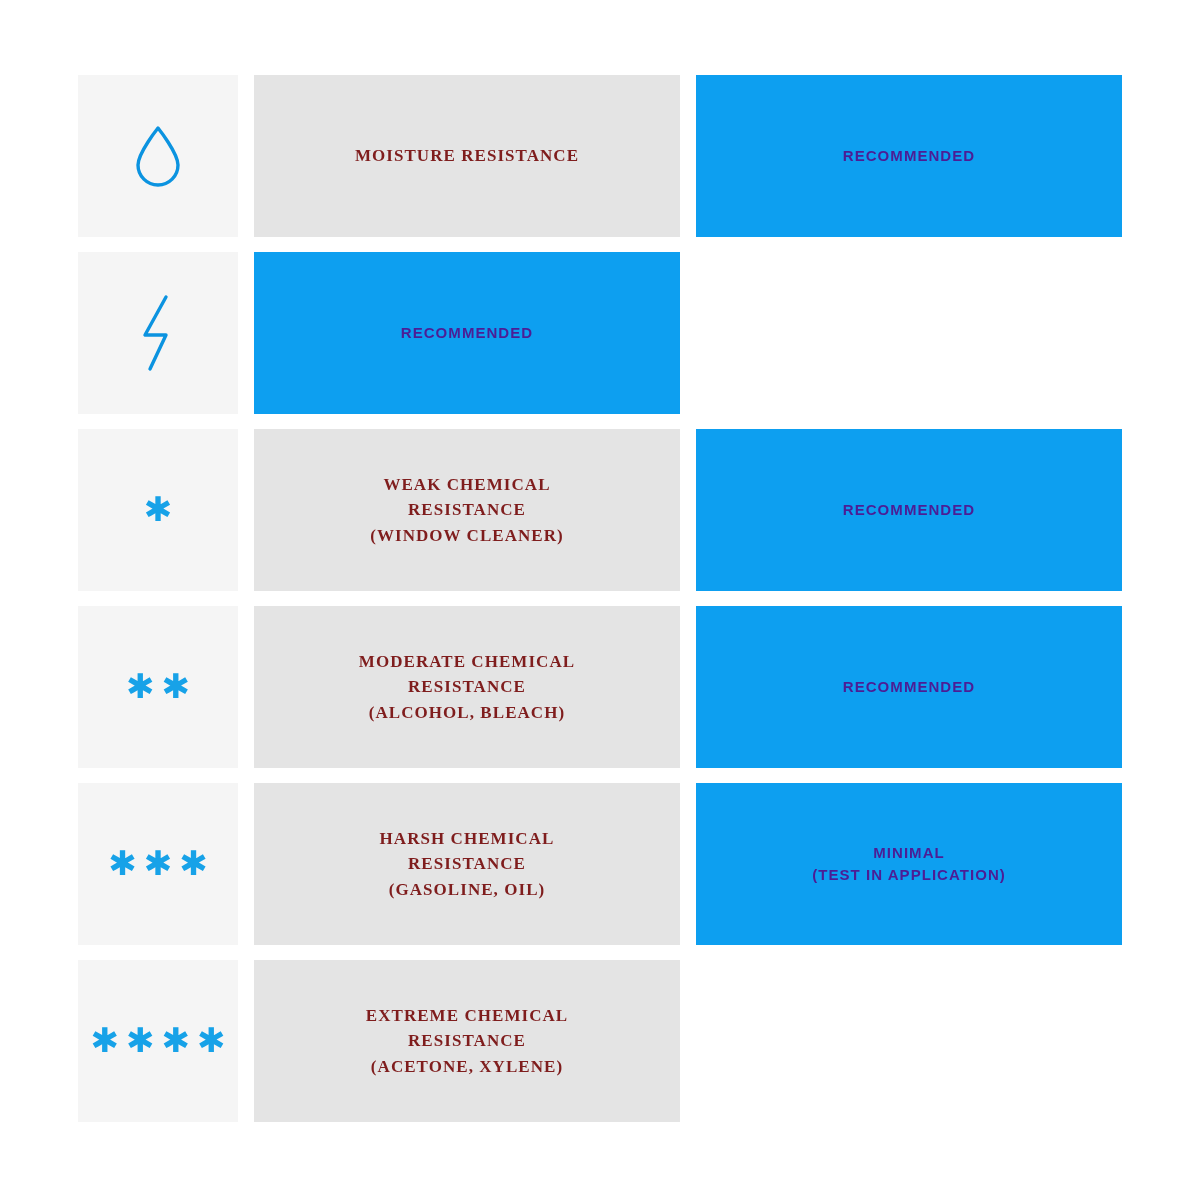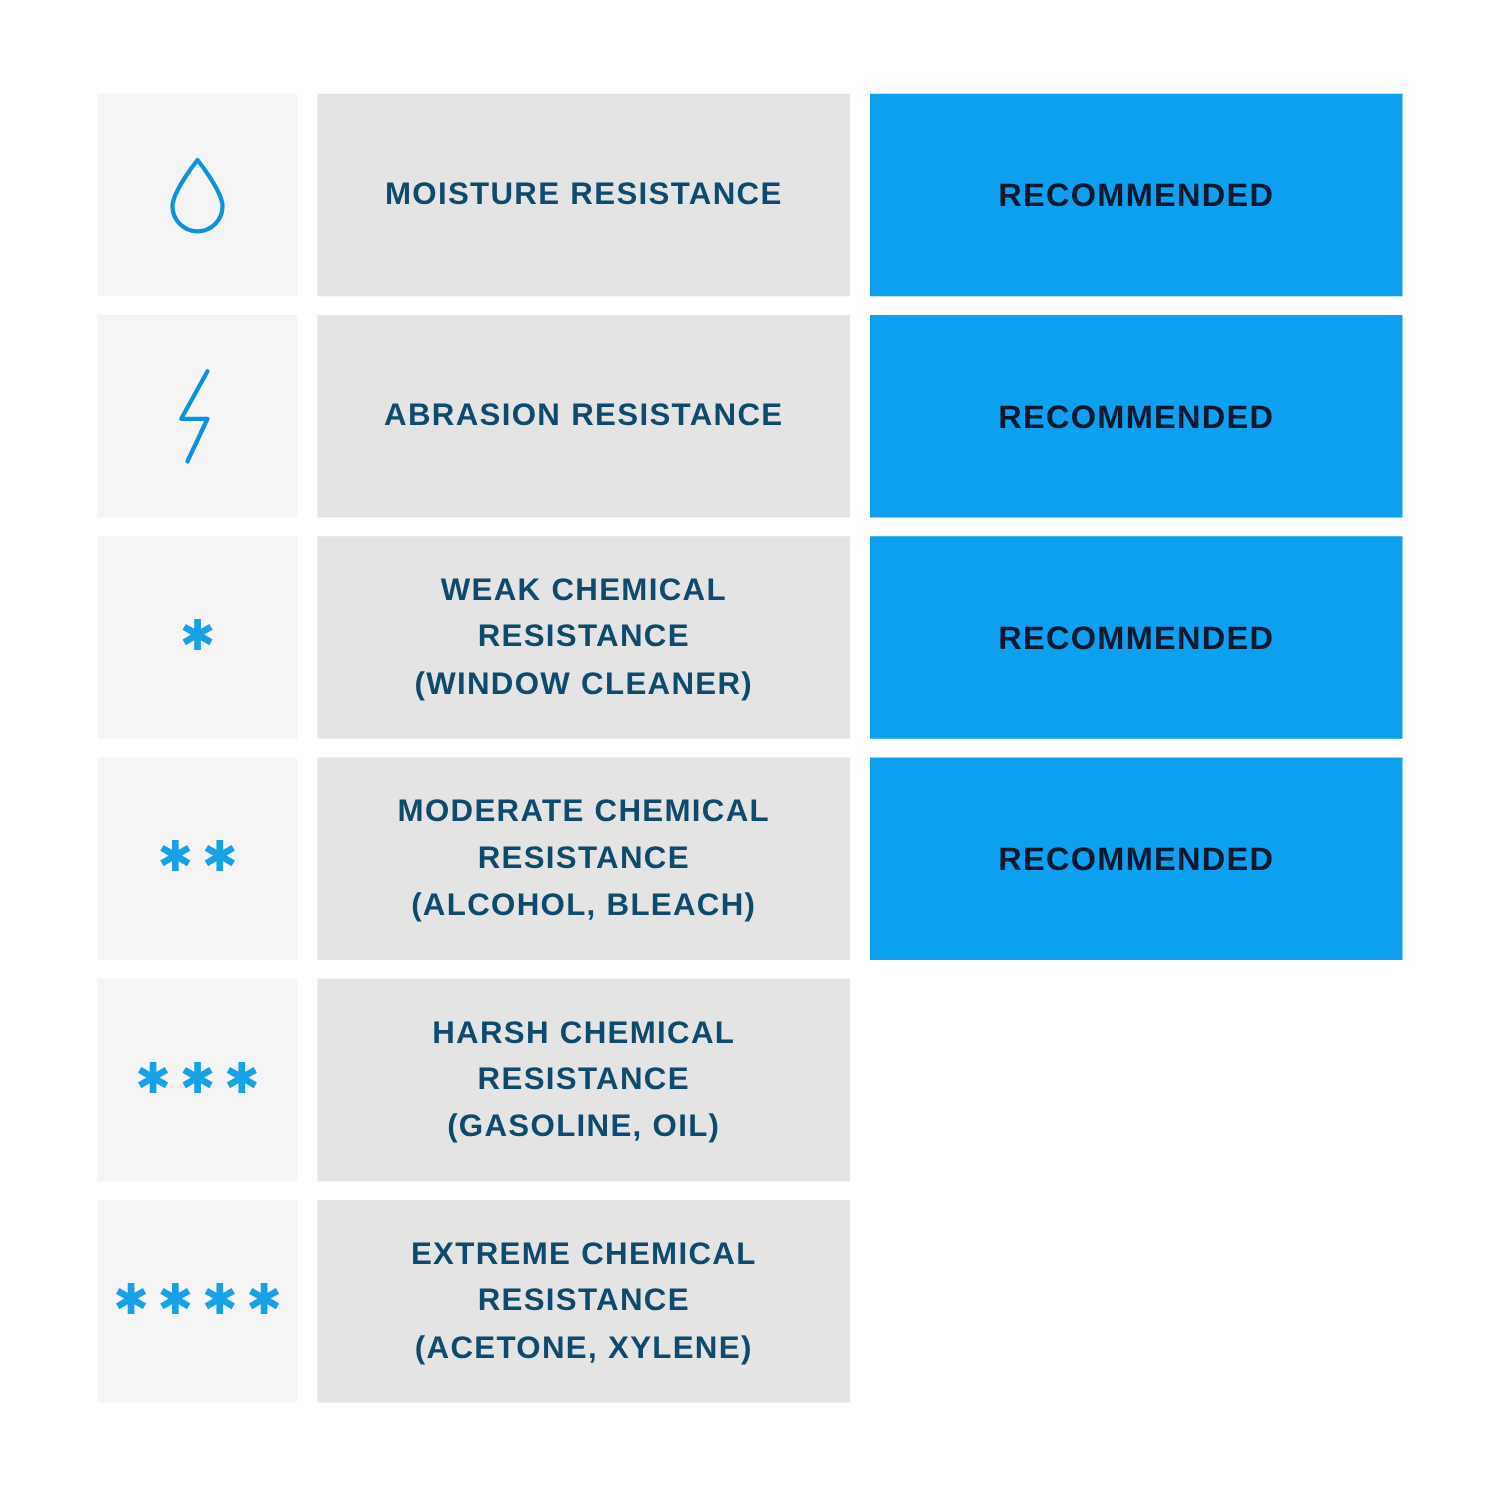--- a/index.html
+++ b/index.html
@@ -69,44 +69,45 @@
     flex: 0 0 426px;
     background: #e4e4e4;
     display: flex;
     align-items: center;
     justify-content: center;
     text-align: center;
     padding: 0 14px;
     box-sizing: border-box;
   }
   .label-text {
-    color: #0c4a6e;
-    font-size: 25px;
+    color: #7f1d1d;
+    font-size: 17px;
     font-weight: bold;
     letter-spacing: 1.05px;
     line-height: 1.5;
     text-transform: uppercase;
     white-space: pre-line;
+    font-family: Liberation Serif, serif;
   }
 
   
   .cell-status {
     width: 426px;
     flex: 0 0 426px;
     background: #0d9ff0;
     display: flex;
     align-items: center;
     justify-content: center;
     text-align: center;
     padding: 0 14px;
     box-sizing: border-box;
   }
   .status-text {
-    color: #0f172a;
-    font-size: 26px;
+    color: #4c1d95;
+    font-size: 15px;
     font-weight: bold;
     letter-spacing: 1.05px;
     line-height: 1.5;
     text-transform: uppercase;
     white-space: pre-line;
   }
 </style>
 </head>
 <body>
 
@@ -129,23 +130,20 @@
   </div>
 
   <div class="row">
     <div class="cell-icon">
       <span>
         <svg class="glyph-svg" width="50" height="80" viewBox="0 0 50 80" aria-hidden="true">
           <path d="M33 4 L12 42 L33 42 L17 76" fill="none" stroke="#0b93e0" stroke-width="3.4" stroke-linejoin="round" stroke-linecap="round"></path>
         </svg>
       </span>
     </div>
-    <div class="cell-label">
-      <span class="label-text">ABRASION RESISTANCE</span>
-    </div>
     <div class="cell-status">
       <span class="status-text">RECOMMENDED</span>
     </div>
   </div>
 
   <div class="row">
     <div class="cell-icon">
       <span class="stars">
           <span class="star">✱</span>
         </span>
@@ -183,20 +181,24 @@
           <span class="star">✱</span>
           <span class="star">✱</span>
           <span class="star">✱</span>
         </span>
     </div>
     <div class="cell-label">
       <span class="label-text">HARSH CHEMICAL
 RESISTANCE
 (GASOLINE, OIL)</span>
     </div>
+    <div class="cell-status">
+      <span class="status-text">MINIMAL
+(TEST IN APPLICATION)</span>
+    </div>
   </div>
 
   <div class="row">
     <div class="cell-icon">
       <span class="stars">
           <span class="star">✱</span>
           <span class="star">✱</span>
           <span class="star">✱</span>
           <span class="star">✱</span>
         </span>

